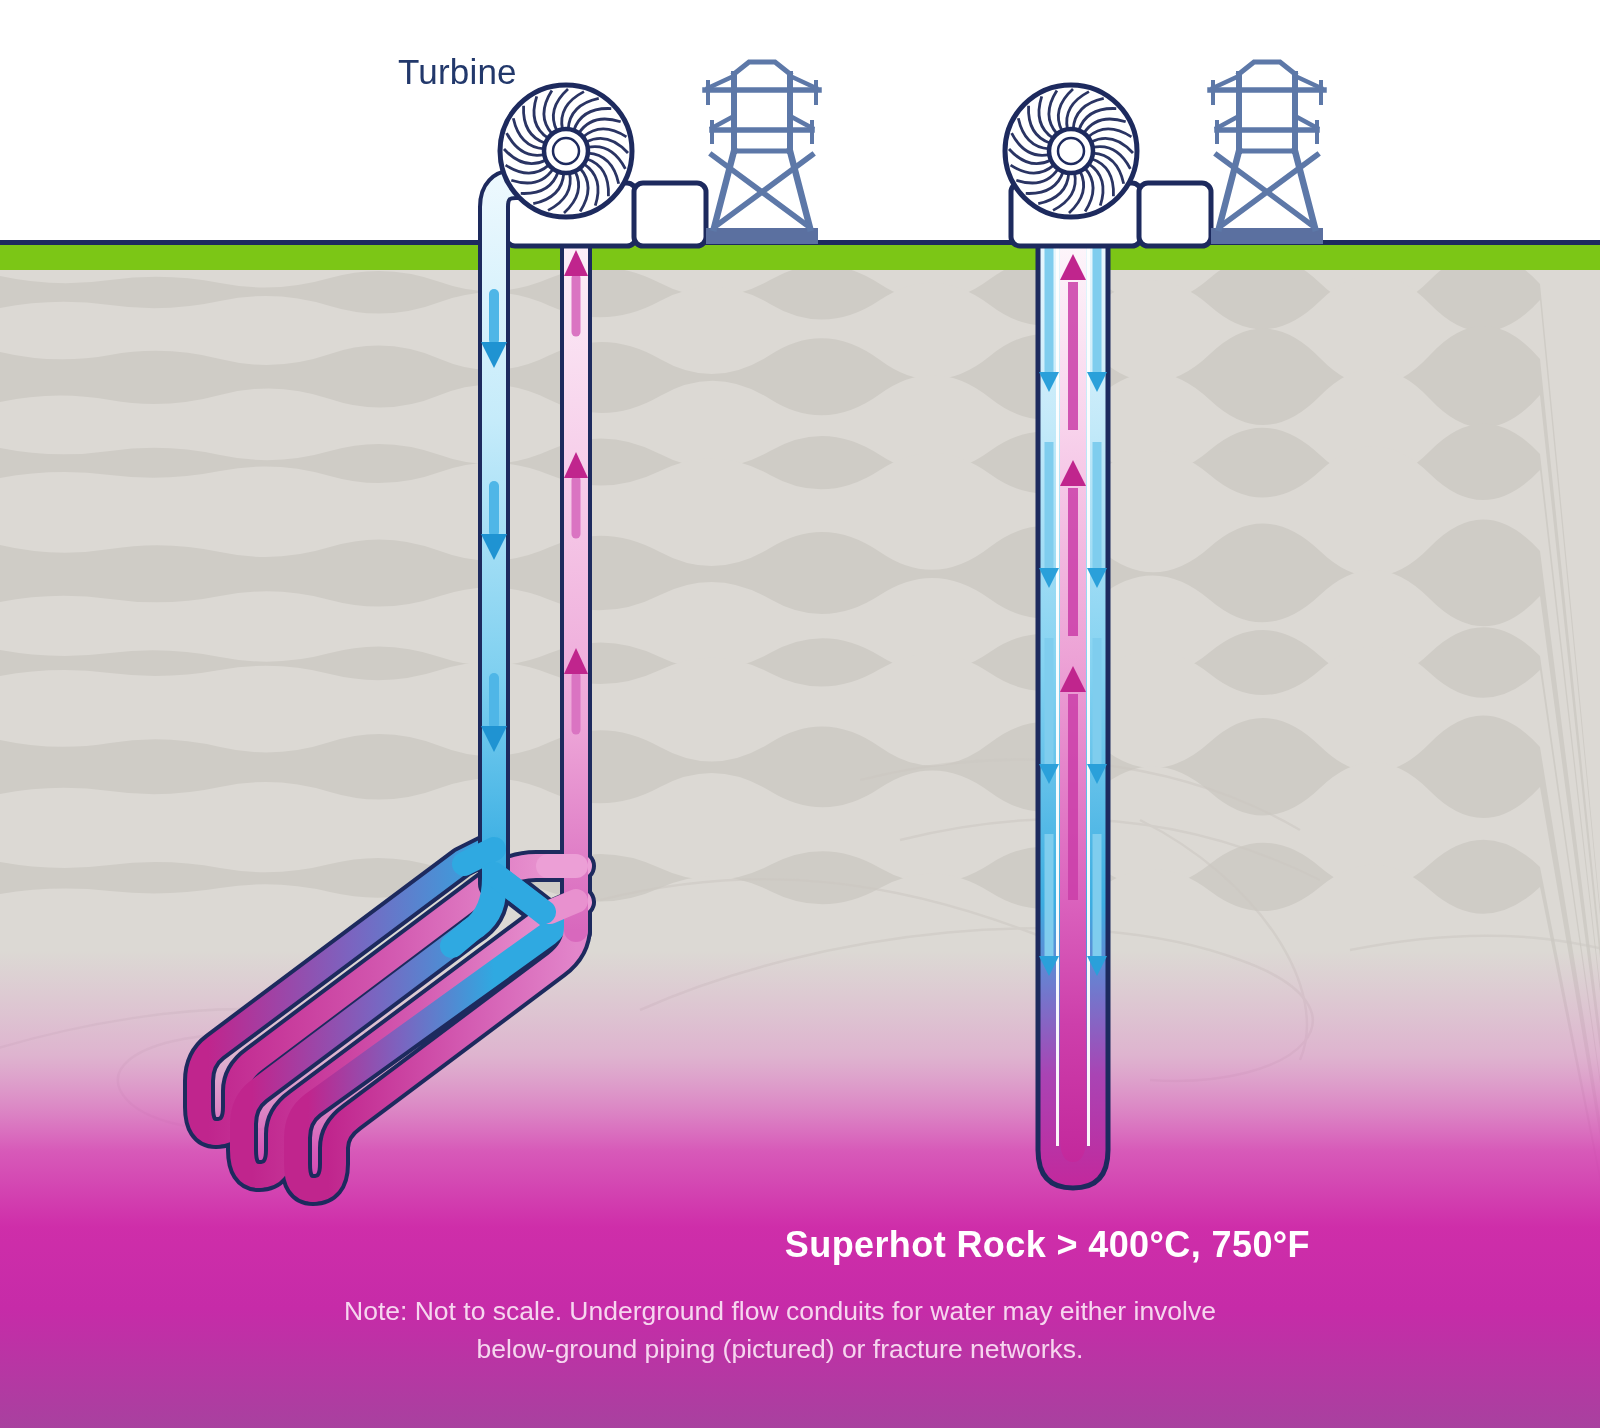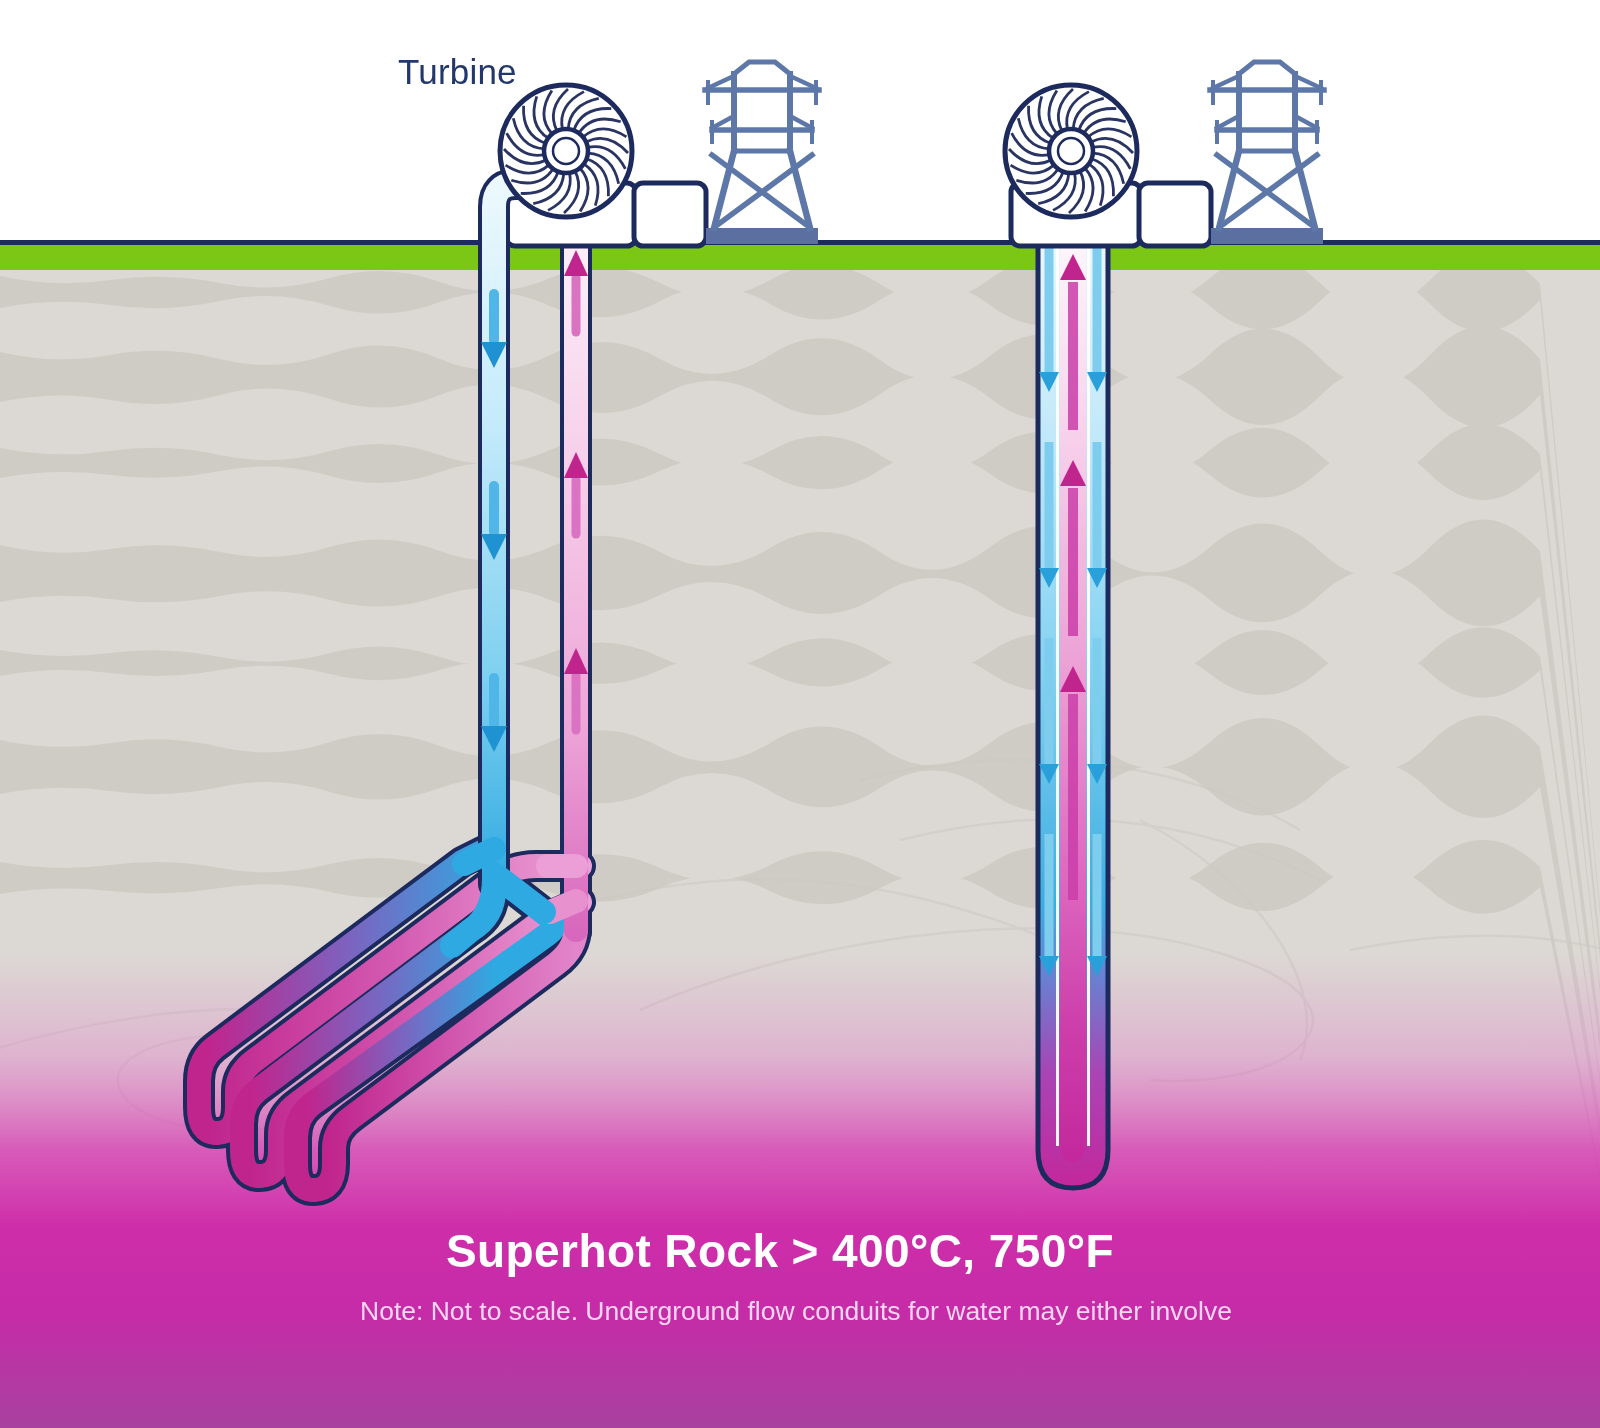--- a/index.html
+++ b/index.html
@@ -6,23 +6,23 @@
   body{width:1600px;height:1428px;position:relative;overflow:hidden;
        font-family:"Liberation Sans","DejaVu Sans",sans-serif;}
   .stage{position:absolute;inset:0;width:1600px;height:1428px;}
   svg.scene{position:absolute;left:0;top:0;display:block;}
   .lbl{position:absolute;color:#22386b;font-weight:500;letter-spacing:.2px;}
   .lbl-turbine{left:398px;top:52px;font-size:35px;}
   .lbl-recirc{left:116px;top:114px;font-size:35px;line-height:1.28;white-space:nowrap;}
   .lbl-recirc .dash{display:inline-block;width:46px;height:4px;background:#22386b;
        margin-left:18px;transform:translateY(-9px);}
   .lbl-hx{left:1136px;top:1102px;font-size:36px;}
-  .headline{position:absolute;left:250px;top:1224px;width:1060px;text-align:center;
-       color:#ffffff;font-size:46px;font-weight:700;letter-spacing:.4px;}
-  .note{position:absolute;left:266px;top:1292px;width:1060px;text-align:center;
+  .headline{position:absolute;left:250px;top:1224px;width:1060px;text-align:right;
+       color:#ffffff;font-size:36px;font-weight:700;letter-spacing:.4px;}
+  .note{position:absolute;left:250px;top:1292px;width:1060px;text-align:center;
        color:#f6d6ef;font-size:26.5px;line-height:1.45;font-weight:400;}
 </style>
 </head>
 <body>
 
 <div class="stage">
 
 <svg class="scene" width="1600" height="1428" viewBox="0 0 1600 1428">
   <defs>
     <linearGradient id="gMagma" gradientUnits="userSpaceOnUse" x1="0" y1="950" x2="0" y2="1428">
@@ -275,15 +275,16 @@
 </svg>
 
 <div class="lbl lbl-turbine">Turbine</div>
 
 
 
 <div class="headline">Superhot Rock &gt; 400°C, 750°F</div>
 
 <div class="note">
   <div>Note: Not to scale. Underground flow conduits for water may either involve</div>
+  <div>below-ground piping (pictured) or fracture networks.</div>
 </div>
 
 </div>
 
 </body></html>

